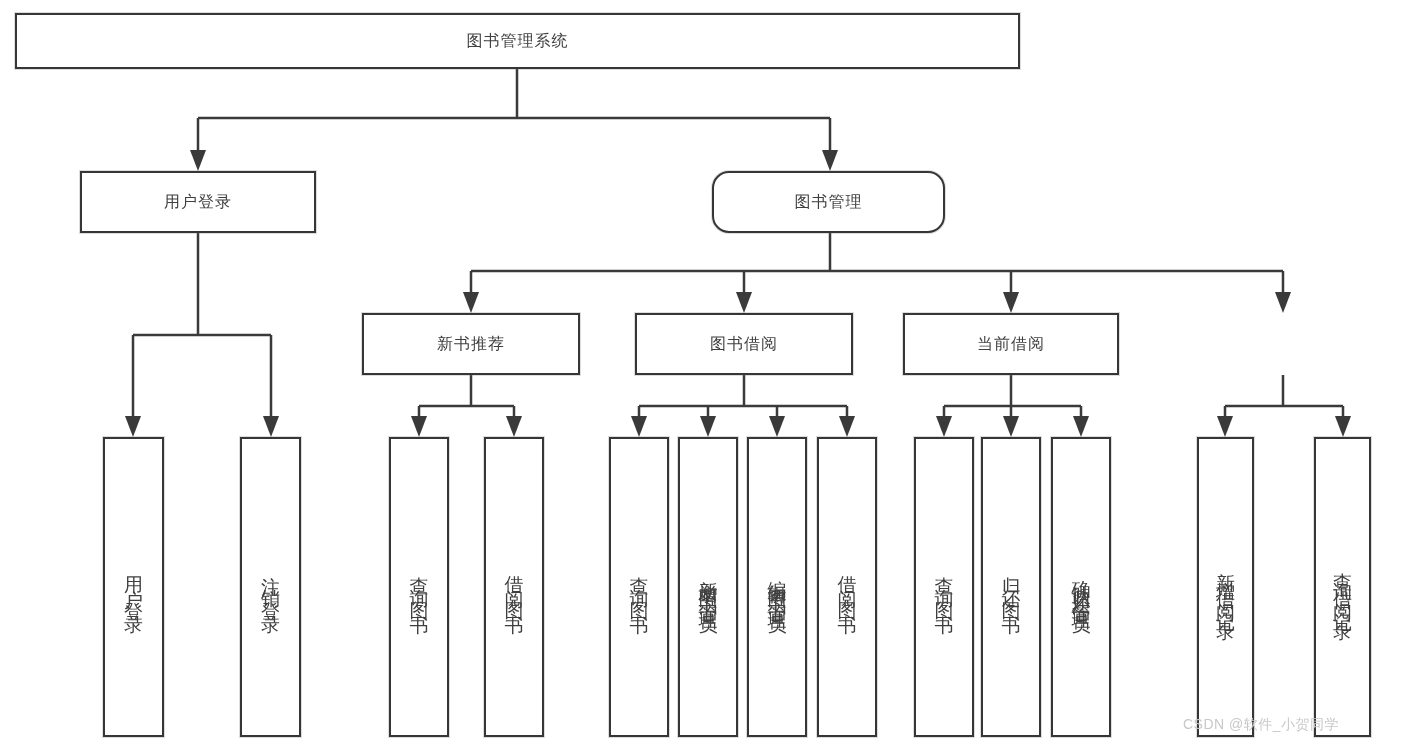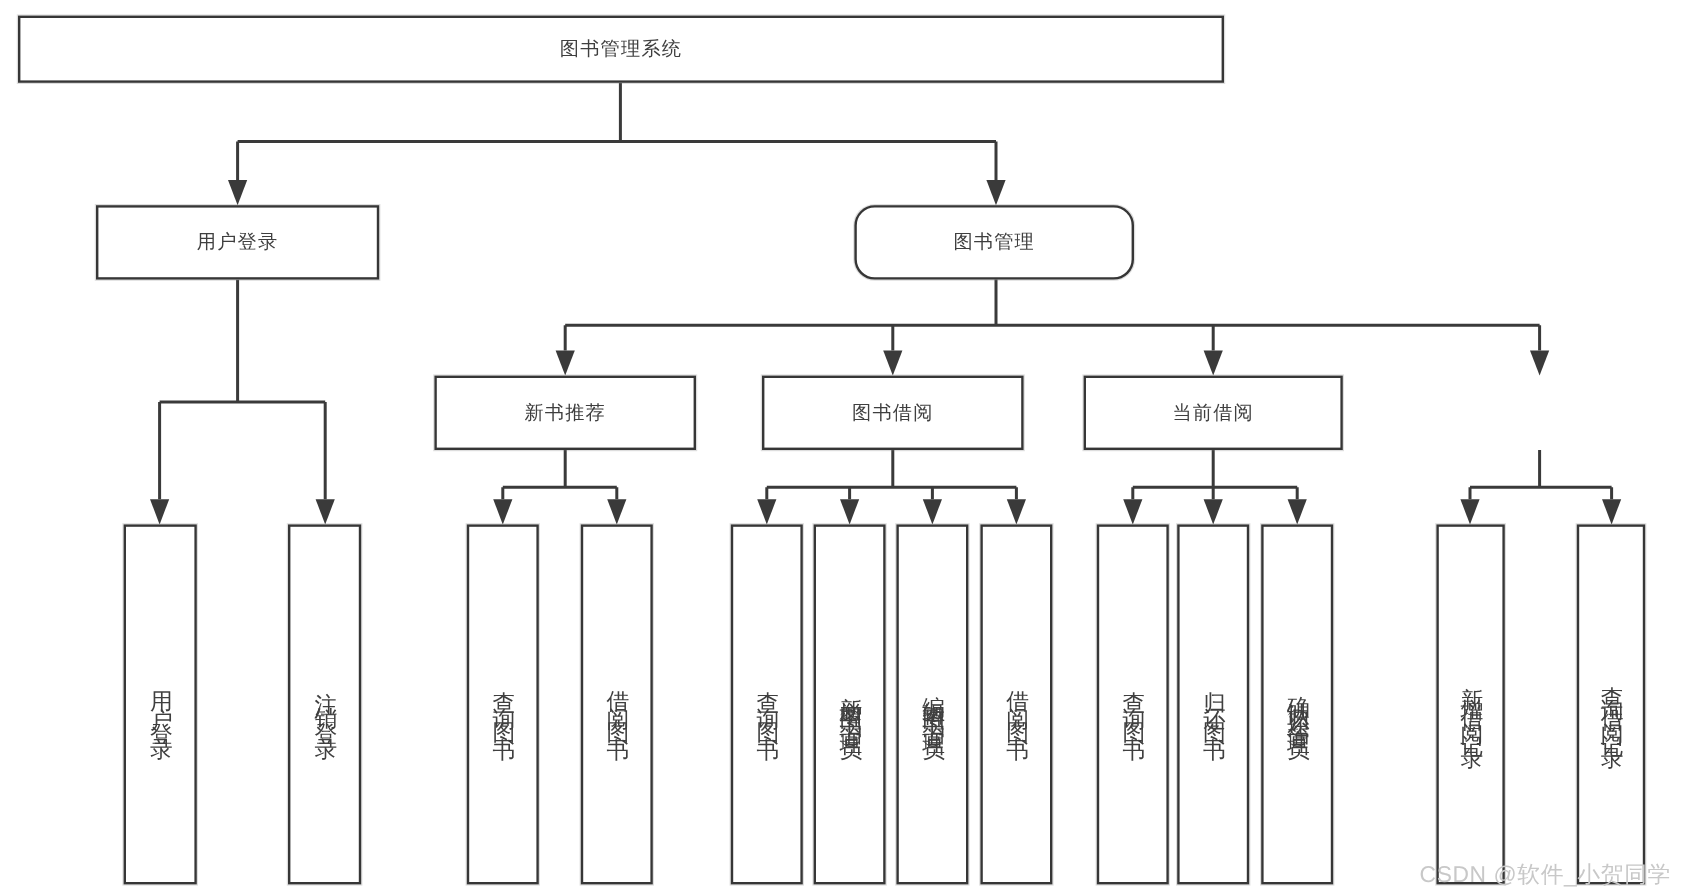--- a/index.html
+++ b/index.html
@@ -46,21 +46,21 @@
     font-size: 19px;
     letter-spacing: 13px;
     white-space: nowrap;
   }
   .v.mid   { letter-spacing: 10px; }
   .v.dense { letter-spacing: 5px; }
   .watermark {
     position: absolute;
     left: 1183px;
     top: 716px;
-    font-size: 19px;
+    font-size: 14px;
     color: #c8c8c8;
     letter-spacing: 0.5px;
     white-space: nowrap;
     z-index: 5;
   }
 </style>
 </head>
 <body>
 
 <div class="stage">

